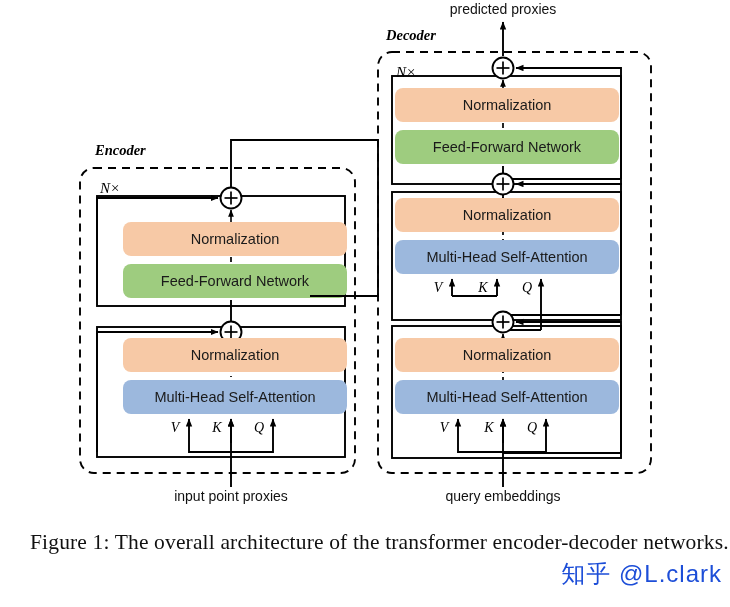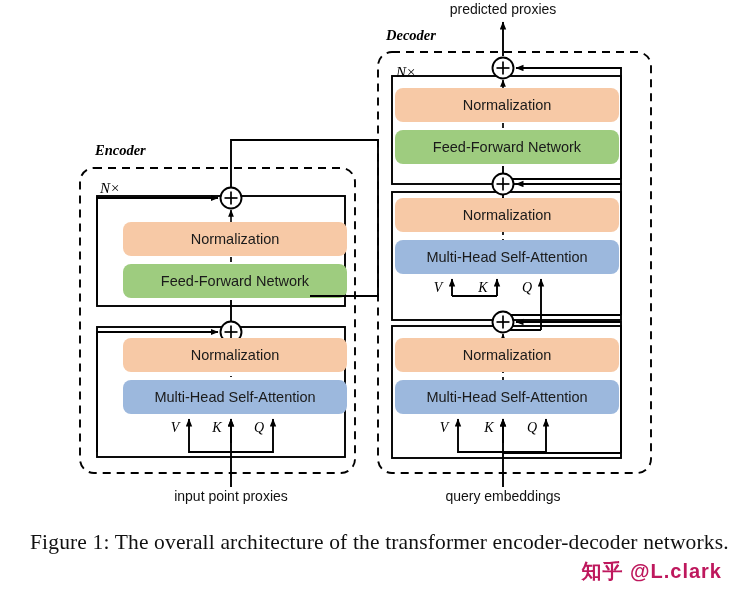--- a/index.html
+++ b/index.html
@@ -106,25 +106,24 @@
     line-height: 1.34;
     color: #111111;
     letter-spacing: 0.15px;
     margin-left: 16px;
   }
   .watermark {
     position: absolute;
     right: 8px;
     top: 558px;
     font-family: "Liberation Sans", sans-serif;
-    font-size: 20px;
-    color: #be185d;
+    font-size: 24px;
+    color: #1d4ed8;
     letter-spacing: 1px;
     user-select: none;
-    font-weight: bold;
   }
 </style>
 </head>
 <body>
 
 <div id="figure-root">
 
   <svg id="diagram" viewBox="0 0 730 520">
     <defs>
       <marker id="arrow" markerWidth="9" markerHeight="9" refX="7.5" refY="3.2" orient="auto" markerUnits="userSpaceOnUse">

